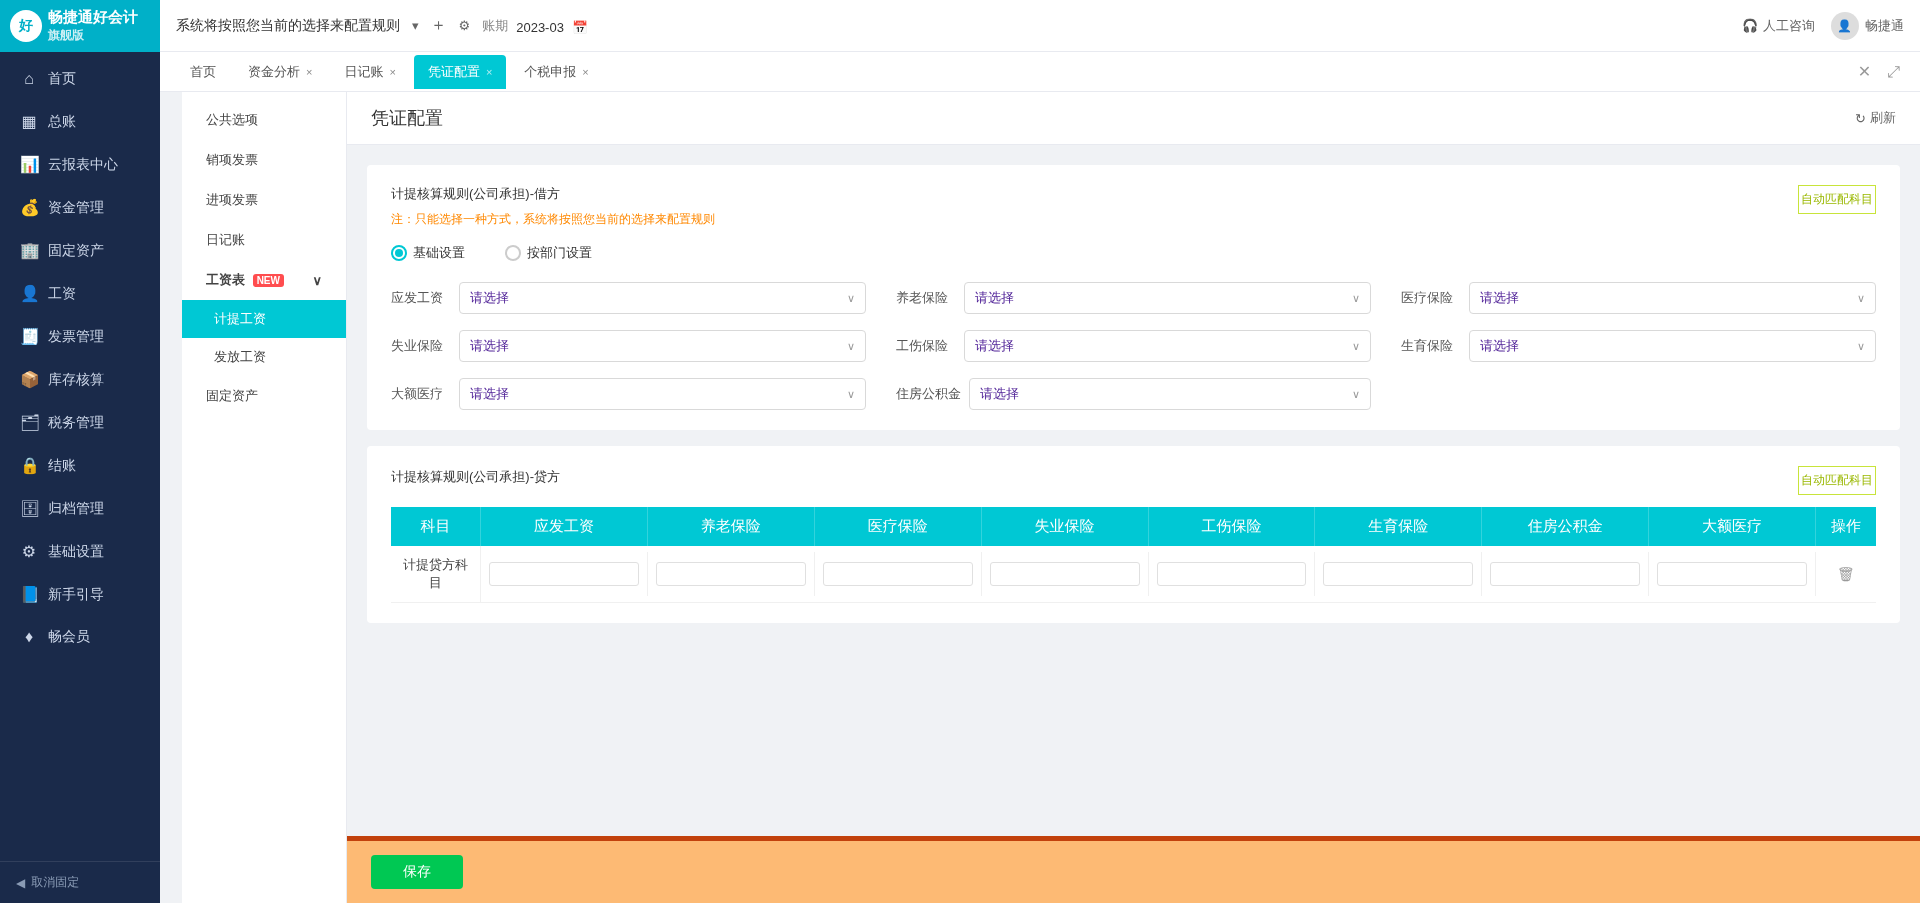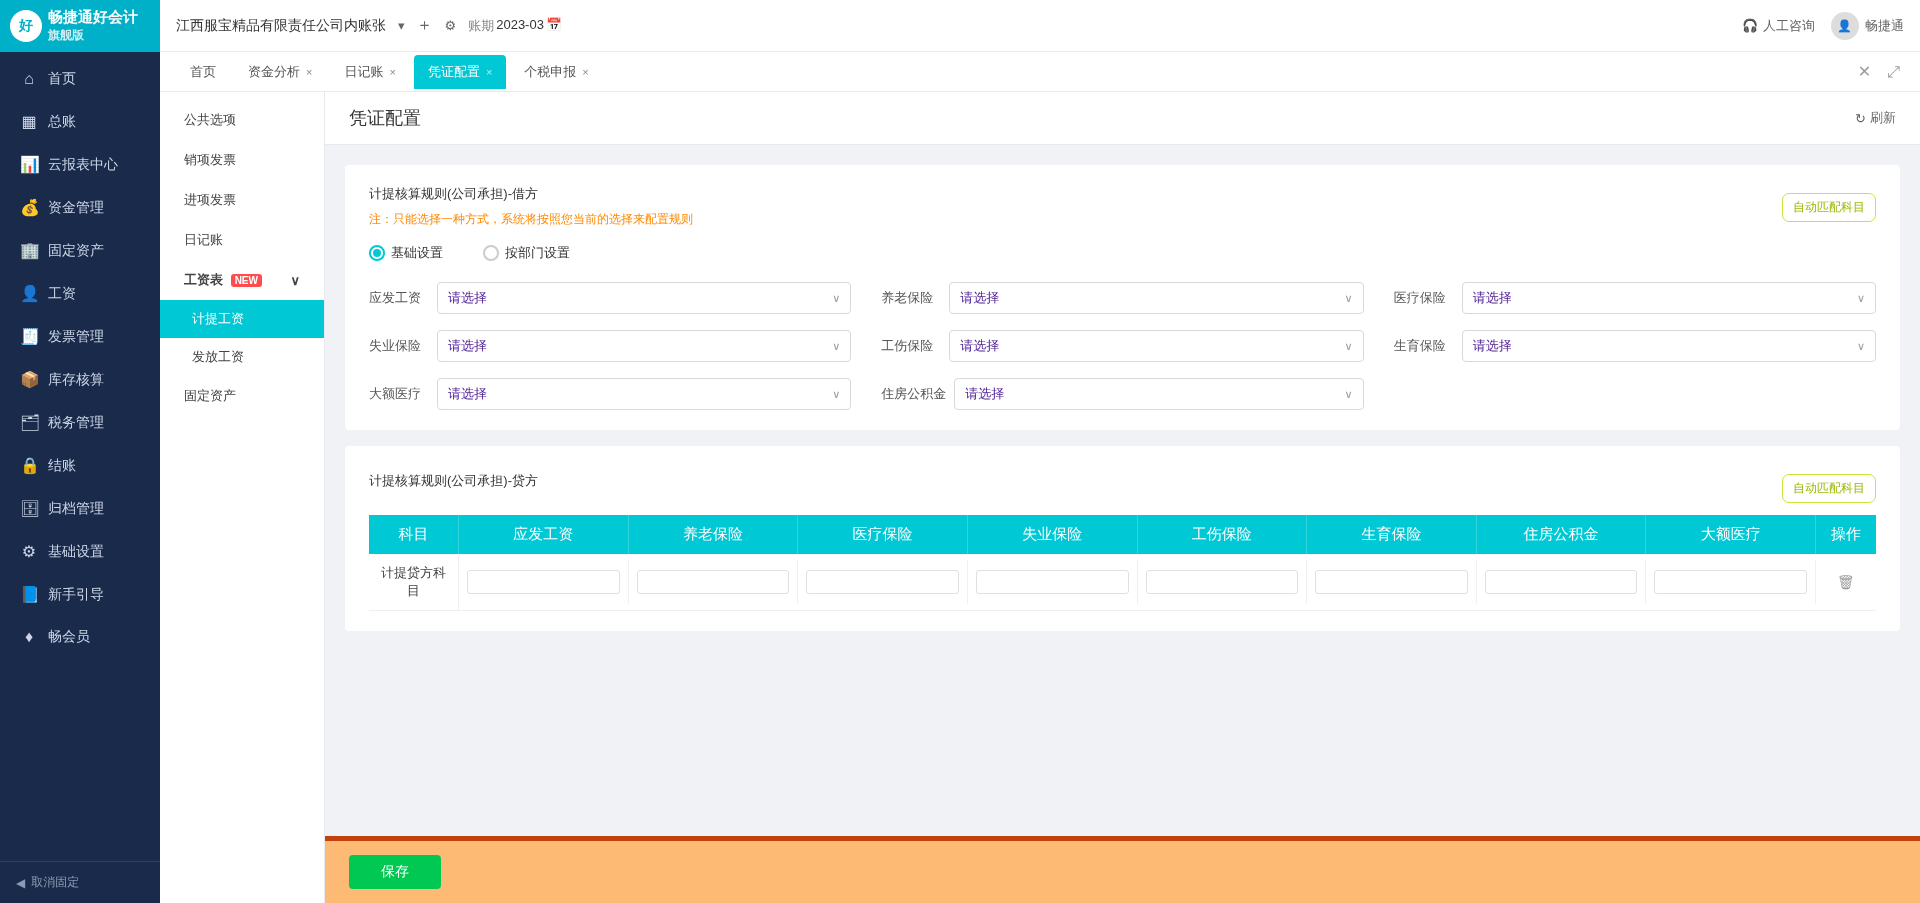--- a/index.html
+++ b/index.html
@@ -82,21 +82,21 @@
       border-bottom: 1px solid #e8eaf0;
       gap: 12px;
     }
     .company-name {
       font-size: 14px;
       color: #333;
     }
     .topbar-dropdown { color: #666; cursor: pointer; }
     .topbar-add { color: #666; cursor: pointer; font-size: 16px; }
     .topbar-gear { color: #666; cursor: pointer; }
-    .topbar-period { color: #333; font-size: 13px; display: flex; align-items: flex-start; gap: 2px; }
+    .topbar-period { color: #333; font-size: 13px; display: flex; align-items: flex-end; gap: 8px; }
     .topbar-period-label { color: #888; }
     .topbar-right { margin-left: auto; display: flex; align-items: center; gap: 16px; }
     .topbar-service { display: flex; align-items: center; gap: 4px; color: #666; font-size: 13px; cursor: pointer; }
     .topbar-user { display: flex; align-items: center; gap: 6px; color: #666; font-size: 13px; cursor: pointer; }
     .user-avatar { width: 28px; height: 28px; border-radius: 50%; background: #ddd; display: flex; align-items: center; justify-content: center; color: #999; font-size: 12px; }
 
     
     .tabbar {
       background: white;
       display: flex;
@@ -138,20 +138,21 @@
       overflow: hidden;
     }
 
     
     .left-nav {
       width: 165px;
       background: white;
       border-right: 1px solid #e8eaf0;
       padding: 8px 0;
       flex-shrink: 0;
+      margin-left: 22px;
     }
     .left-nav-item {
       padding: 11px 24px;
       font-size: 13px;
       color: #444;
       cursor: pointer;
       position: relative;
     }
     .left-nav-item.has-sub {
       display: flex;
@@ -267,25 +268,24 @@
     }
     .radio-circle.unchecked {
       border-color: #ccc;
     }
 
     .auto-match-btn {
       float: right;
       border: 1px solid #c8e43a;
       color: #9ab800;
       background: white;
-      padding: 5px 10px;
-      border-radius: 7px;
+      padding: 5px 2px;
+      border-radius: 0;
       font-size: 12px;
       cursor: pointer;
-      margin-top: 8px;
     }
 
     
     .fields-grid {
       display: flex;
       flex-direction: column;
       gap: 16px;
     }
     .fields-row {
       display: flex;
@@ -457,21 +457,21 @@
   </div>
   <div class="sidebar-footer">
     <span>◀</span>
     <span>取消固定</span>
   </div>
 </div>
 
 <div class="main">
 
   <div class="topbar">
-    <span class="company-name">江西服宝精品有限责任公司内账张</span>
+    <span class="company-name">系统将按照您当前的选择来配置规则</span>
     <span class="topbar-dropdown">▾</span>
     <span class="topbar-add">＋</span>
     <span class="topbar-gear">⚙</span>
     <span class="topbar-period">
       <span class="topbar-period-label">账期</span>
       <span>2023-03</span>
       <span style="color:#00c8d4;">📅</span>
     </span>
     <div class="topbar-right">
       <div class="topbar-service">

